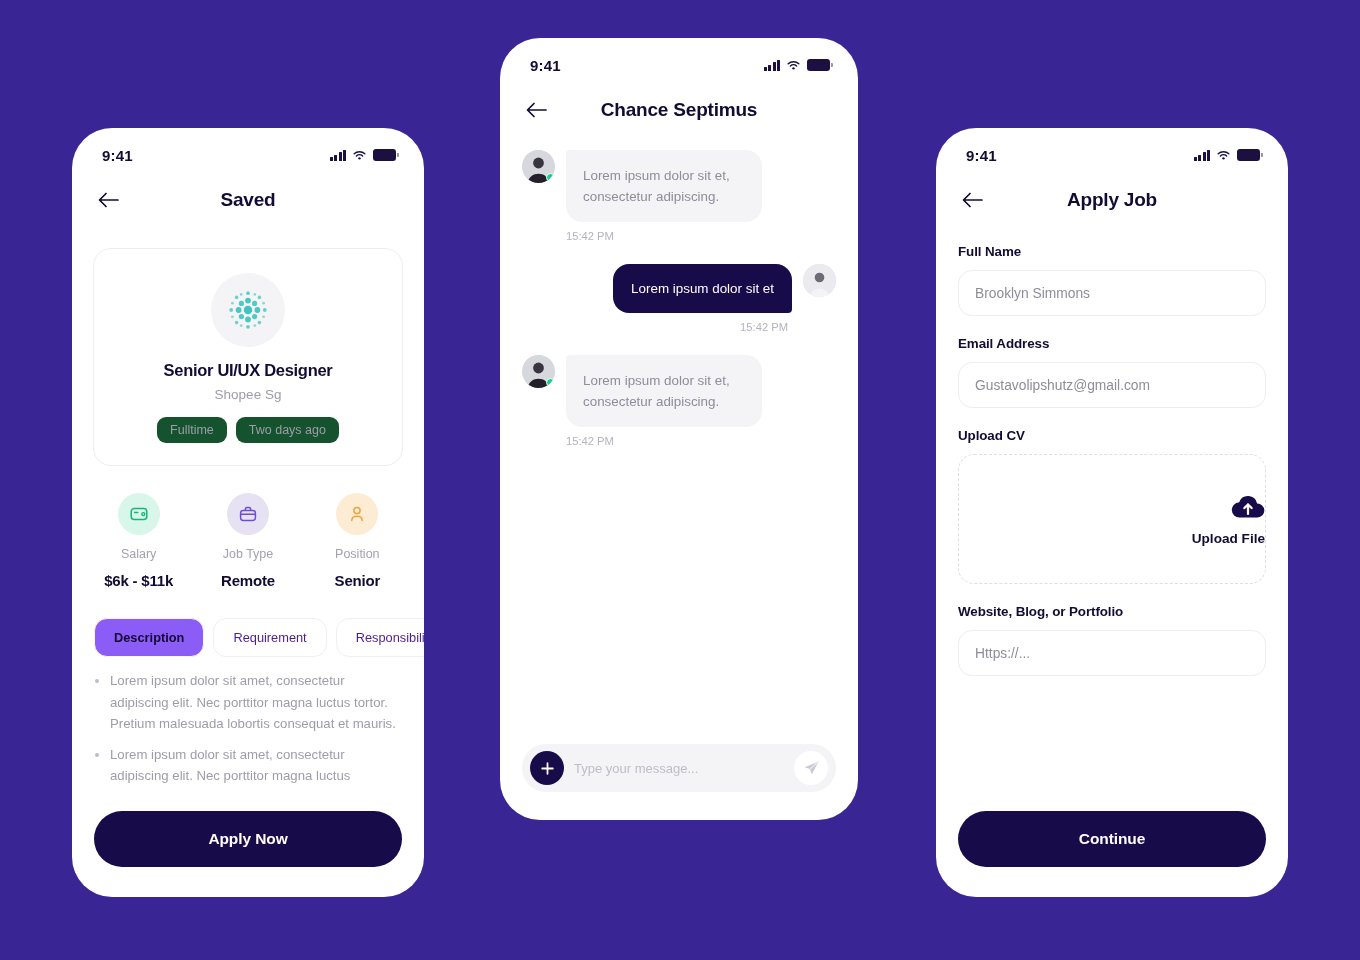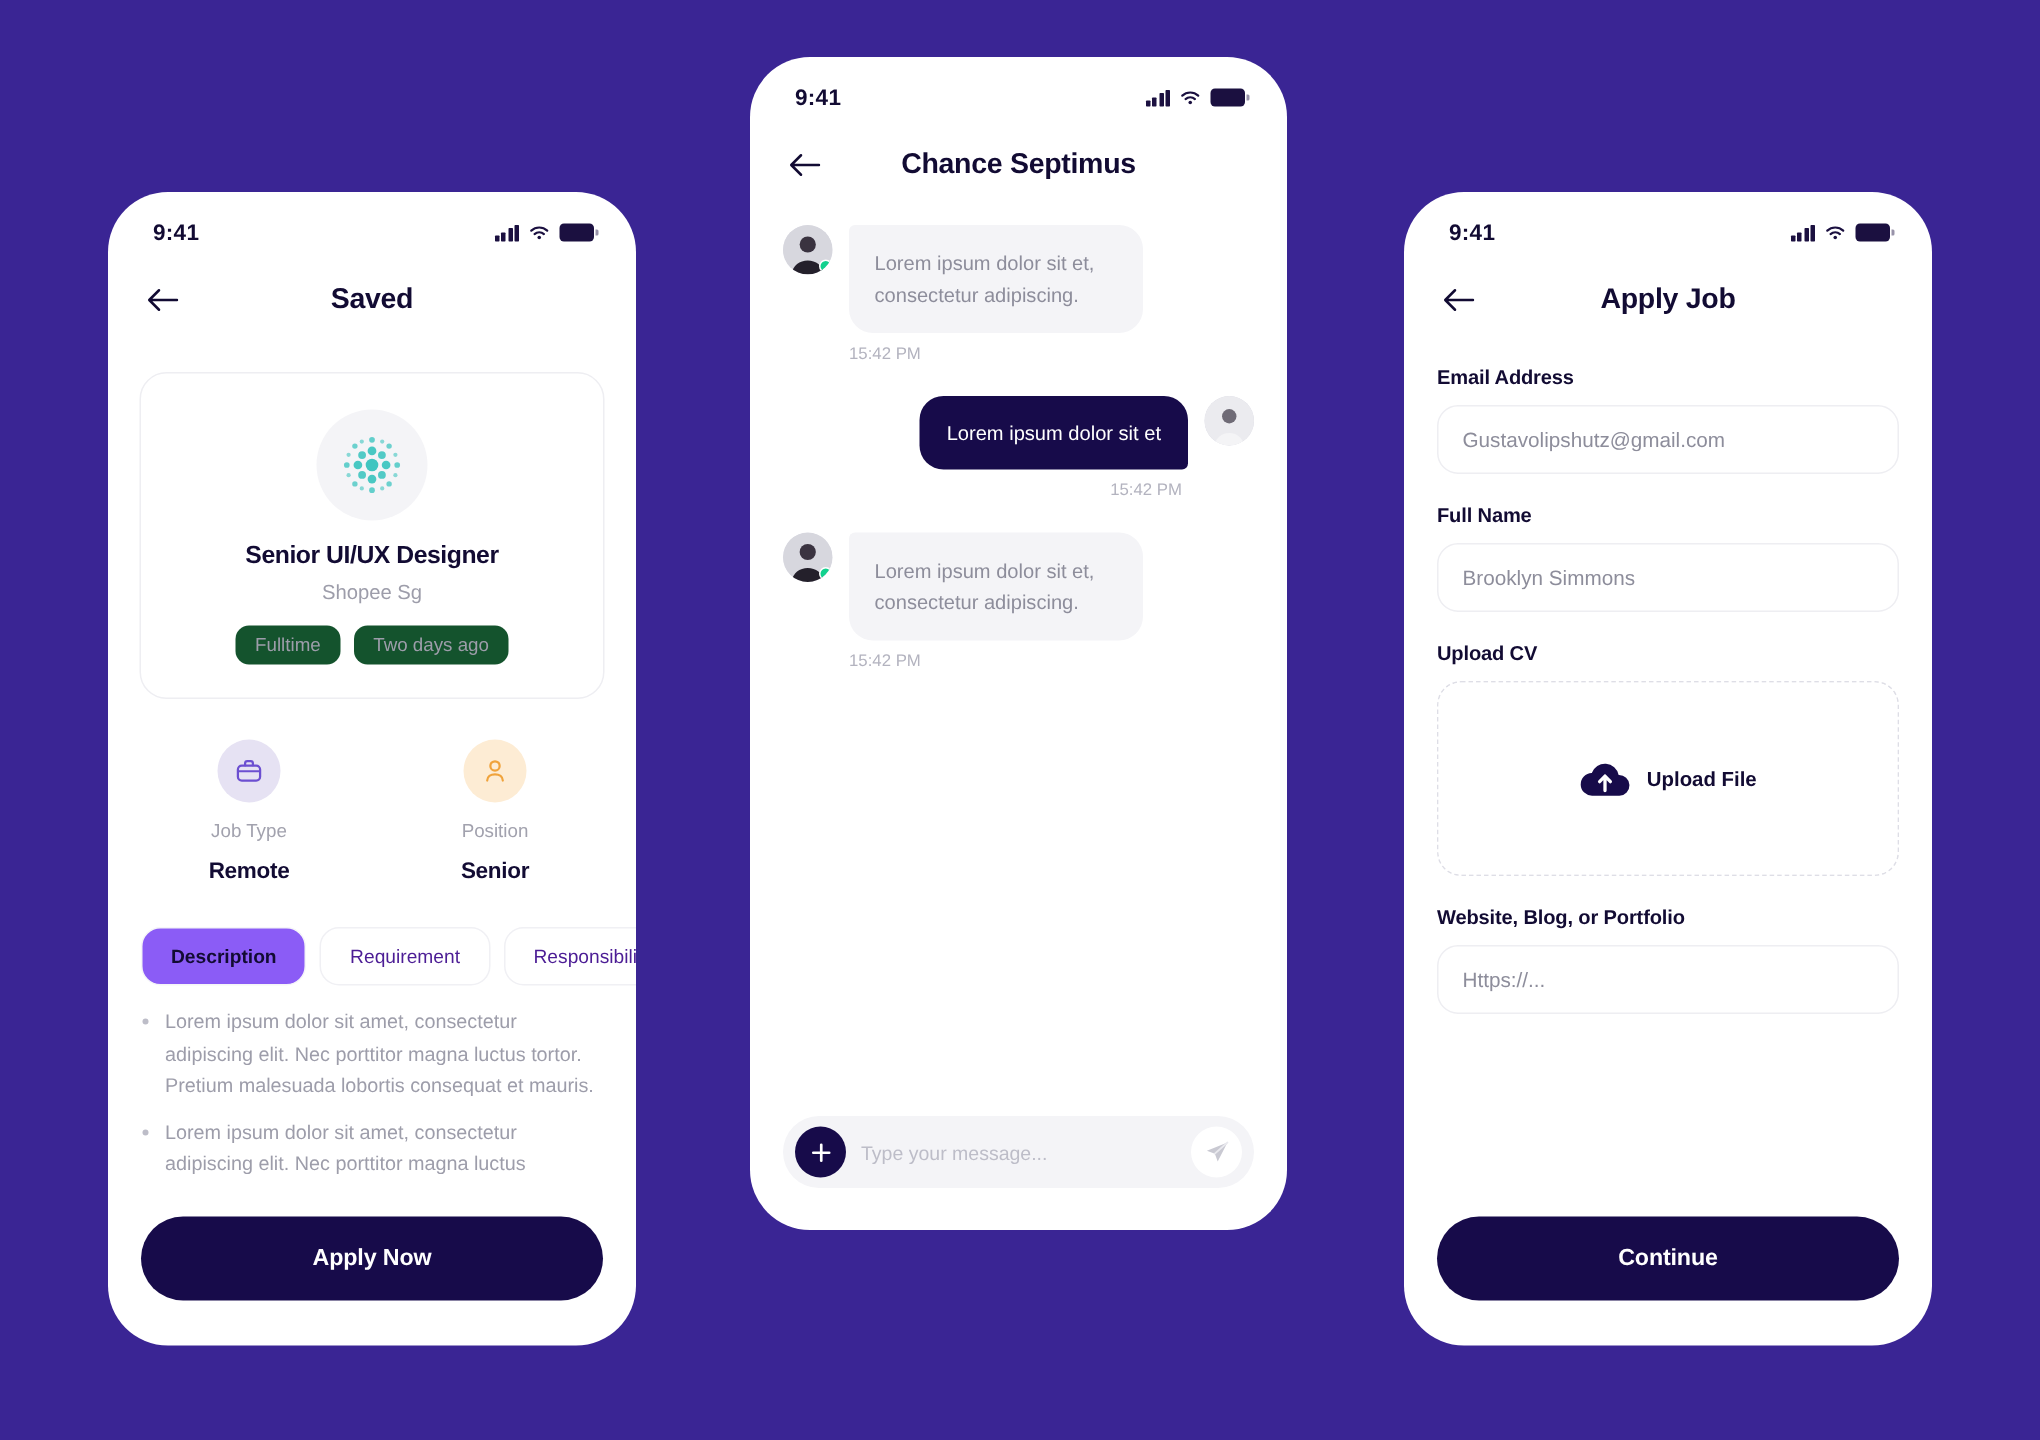--- a/index.html
+++ b/index.html
@@ -186,22 +186,22 @@
   .text-input {
     width: 100%; height: 46px; border: 1px solid #eeeef2;
     border-radius: 14px; padding: 0 16px; font-size: 13.8px;
     color: #8d8d9b; outline: none; background: #fff;
     font-family: "Liberation Sans", sans-serif;
   }
   .text-input::placeholder { color: #8d8d9b; }
   .field { margin-bottom: 20px; }
   .dropzone {
     border: 1.5px dashed #dedee6; border-radius: 16px;
-    height: 130px; display: flex; flex-direction: row;
-    align-items: center; justify-content: center; gap: 11px;
+    height: 130px; display: flex; flex-direction: column;
+    align-items: flex-end; justify-content: center; gap: 11px;
     cursor: pointer;
   }
   .dz-label { font-size: 13.6px; font-weight: 600; color: #120b33; }
 </style>
 </head>
 <body>
 
 <div class="stage">
 
   <div class="phone" id="phone-saved">
@@ -268,20 +268,31 @@
       <div class="job-title">Senior UI/UX Designer</div>
       <div class="job-company">Shopee Sg</div>
       <div class="pills">
         <span class="pill">Fulltime</span>
         <span class="pill">Two days ago</span>
       </div>
     </div>
 
     <div class="facts">
       <div class="fact">
+        <div class="fact-ico salary">
+          <svg width="20" height="20" viewBox="0 0 20 20">
+            <rect x="2.2" y="4.6" width="15.6" height="11" rx="3" stroke="#16b57f" stroke-width="1.5" fill="none"></rect>
+            <path d="M5.6 8.4h3.2" stroke="#16b57f" stroke-width="1.5" stroke-linecap="round"></path>
+            <circle cx="14.3" cy="10.1" r="1.5" stroke="#16b57f" stroke-width="1.4" fill="none"></circle>
+          </svg>
+        </div>
+        <div class="fact-label">Salary</div>
+        <div class="fact-value">$6k - $11k</div>
+      </div>
+      <div class="fact">
         <div class="fact-ico jobtype">
           <svg width="20" height="20" viewBox="0 0 20 20">
             <rect x="2.6" y="6.4" width="14.8" height="10" rx="2.6" stroke="#6c4fd1" stroke-width="1.5" fill="none"></rect>
             <path d="M7.4 6.2V4.9a1.5 1.5 0 011.5-1.5h2.2a1.5 1.5 0 011.5 1.5v1.3" stroke="#6c4fd1" stroke-width="1.5" fill="none" stroke-linecap="round"></path>
             <path d="M2.8 10.2h14.4" stroke="#6c4fd1" stroke-width="1.4" stroke-linecap="round"></path>
           </svg>
         </div>
         <div class="fact-label">Job Type</div>
         <div class="fact-value">Remote</div>
       </div>
@@ -422,27 +433,27 @@
         <svg width="21" height="16" viewBox="0 0 21 16">
           <path d="M8 1.5L1.5 8 8 14.5M1.8 8H20" stroke="#120b33" stroke-width="1.7" fill="none" stroke-linecap="round" stroke-linejoin="round"></path>
         </svg>
       </div>
       <div class="nav-title">Apply Job</div>
     </div>
 
     <div class="form">
 
       <div class="field">
+        <div class="field-label">Full Name</div>
+        <input class="text-input" type="text" placeholder="Brooklyn Simmons" style="">
+      </div>
+
+      <div class="field">
         <div class="field-label">Email Address</div>
         <input class="text-input" type="text" placeholder="Gustavolipshutz@gmail.com" style="">
-      </div>
-
-      <div class="field">
-        <div class="field-label">Full Name</div>
-        <input class="text-input" type="text" placeholder="Brooklyn Simmons" style="">
       </div>
 
       <div class="field">
         <div class="field-label">Upload CV</div>
         <div class="dropzone">
           <svg width="34" height="27" viewBox="0 0 34 27">
             <path d="M26.6 24.5H8.6A7.6 7.6 0 018.2 9.3a9.3 9.3 0 0117.9 1.3 6.9 6.9 0 01.5 13.9z" fill="#170b4a"></path>
             <path d="M17 21V12.2M17 11.4l-3.6 3.7M17 11.4l3.6 3.7" stroke="#fff" stroke-width="2.2" fill="none" stroke-linecap="round" stroke-linejoin="round"></path>
           </svg>
           <div class="dz-label">Upload File</div>

